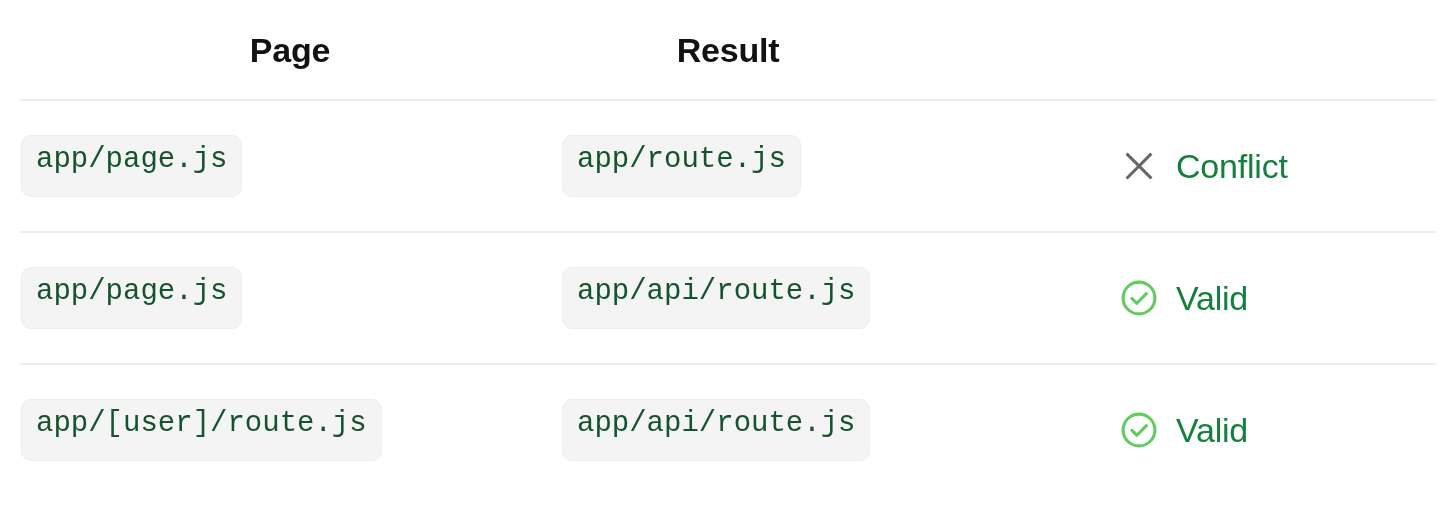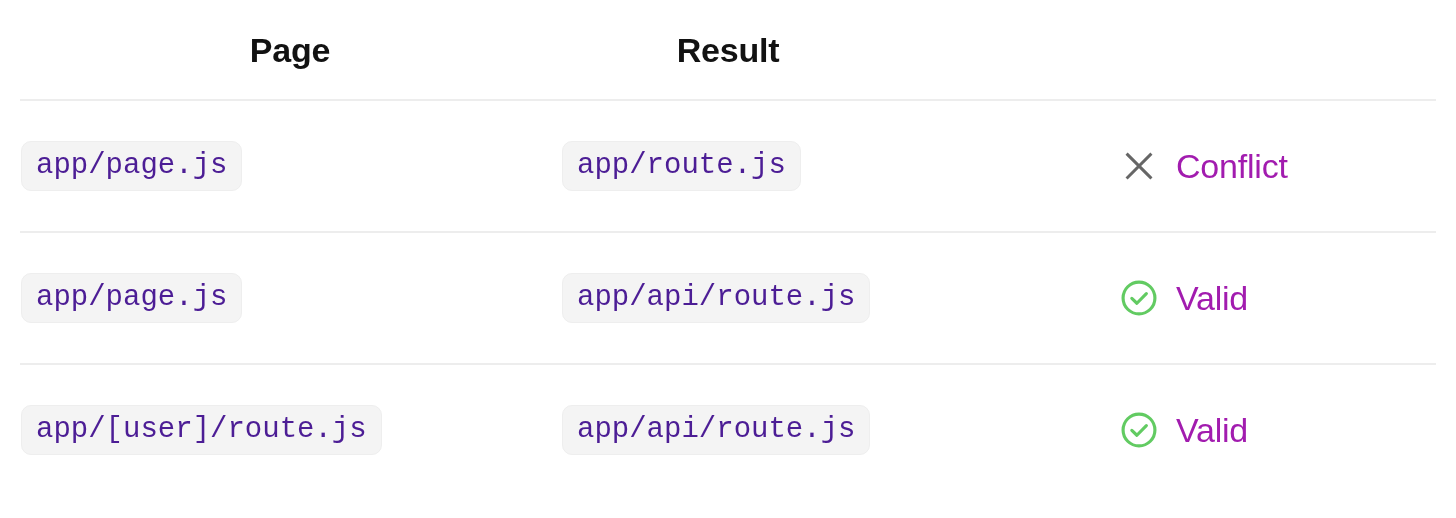--- a/index.html
+++ b/index.html
@@ -53,39 +53,39 @@
   }
 
   .cell-page   { padding-left: 1px; }
   .cell-route  { padding-left: 1px; }
 
   .code-pill {
     display: inline-block;
     background: #f4f4f4;
     border: 1px solid #eeeeee;
     border-radius: 10px;
-    padding: 9px 14px 8px 14px;
+    padding: 9px 14px 20px 14px;
     font-family: "Liberation Mono", "DejaVu Sans Mono", monospace;
     font-size: 29px;
     line-height: 1.05;
-    color: #4c1d95;
+    color: #14532d;
     white-space: nowrap;
     letter-spacing: 0px;
   }
 
   .result {
     display: flex;
     align-items: center;
     gap: 16px;
     padding-left: 16px;
   }
 
   .result-label {
     font-size: 34px;
-    color: #a21caf;
+    color: #15803d;
     line-height: 1;
     letter-spacing: -0.2px;
   }
 
   .status-icon {
     width: 42px;
     height: 42px;
     flex: 0 0 42px;
     display: block;
   }

